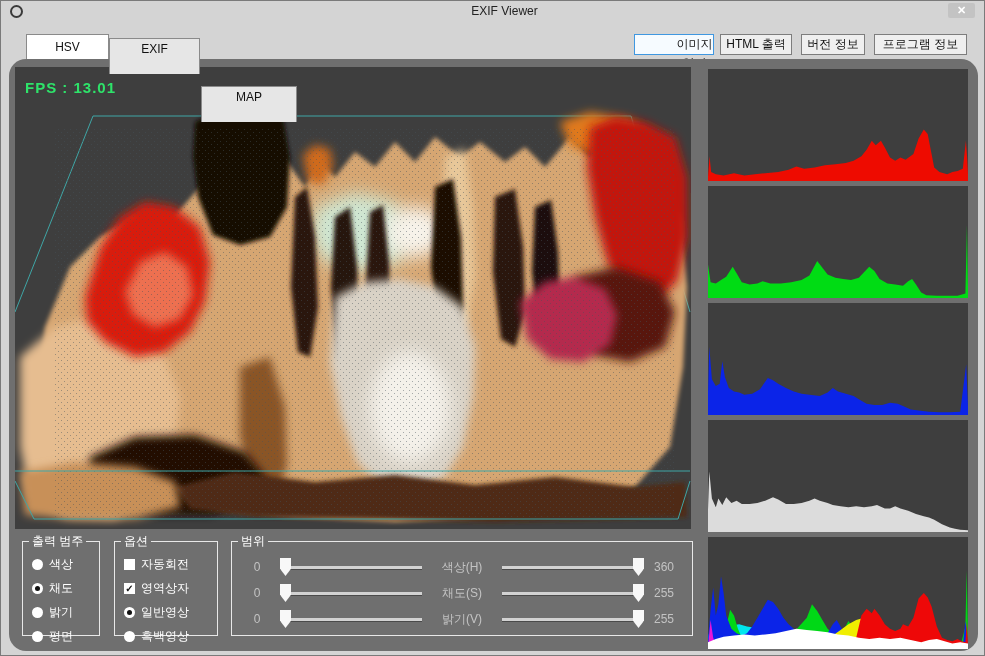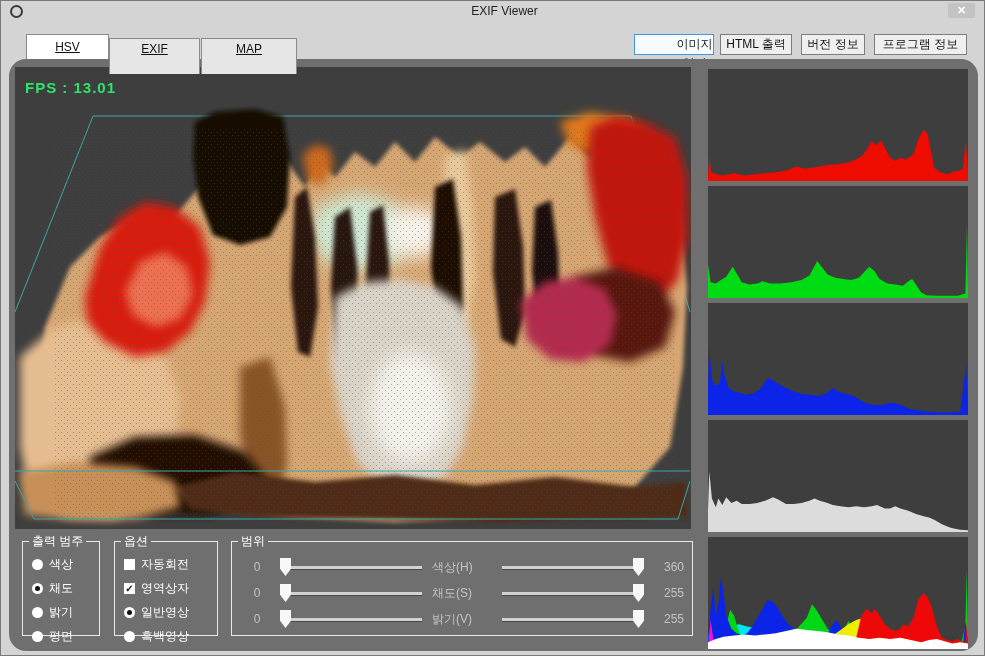--- a/index.html
+++ b/index.html
@@ -8,26 +8,26 @@
     background:#d4d4d4;font-family:"Liberation Sans", sans-serif;
     box-sizing:border-box;border:1px solid #7a7a7a;
   }
   
   .titlebar{position:absolute;left:0;top:0;width:100%;height:20px;background:#d4d4d4;}
   .app-icon{position:absolute;left:9px;top:4px;width:9px;height:9px;border:2px solid #3a3a3a;border-radius:50%;background:transparent;}
   .title-text{position:absolute;left:0;top:3px;width:100%;text-align:center;font-size:12px;color:#222;padding-left:12px;}
   .close-btn{position:absolute;right:9px;top:2px;width:27px;height:15px;background:#c3c3c3;border-radius:2px;
     color:#fff;font-size:11px;line-height:15px;text-align:center;font-weight:bold;}
   
-  .tab{position:absolute;box-sizing:border-box;text-align:center;font-size:12px;color:#111;border:1px solid #8a8a8a;border-bottom:none;text-decoration:underline;}
+  .tab{position:absolute;box-sizing:border-box;text-align:center;font-size:12px;color:#111;border:1px solid #8a8a8a;border-bottom:none;}
   .tab.active{background:#fff;top:33px;height:25px;line-height:25px;z-index:3;}
   .tab.inactive{background:#e6e6e6;top:37px;height:36px;line-height:21px;z-index:2;}
   #tab-hsv{left:25px;width:83px;}
   #tab-exif{left:108px;width:91px;}
-  #tab-map{left:200px;width:96px;}
+  #tab-map{left:200px;width:96px;margin-top:48px;}
   
   .tbtn{position:absolute;top:33px;height:21px;box-sizing:border-box;background:#efefef;border:1px solid #7d7d7d;
     font-size:12px;color:#111;text-align:center;line-height:19px;}
   .tbtn.focused{border:1px solid #3f97e0;background:#f6fbff;padding-left:41px;}
   #btn-open{left:633px;width:80px;}
   #btn-html{left:719px;width:72px;}
   #btn-version{left:800px;width:64px;}
   #btn-program{left:873px;width:93px;}
   
   .panel{position:absolute;left:8px;top:58px;width:969px;height:592px;background:#6f6f6f;z-index:1;border-radius:17px;}
@@ -47,22 +47,22 @@
   .gitem{display:flex;align-items:center;gap:6px;height:24px;padding-left:9px;color:#fff;font-size:12px;}
   #grp-output .gitem:first-of-type, #grp-options .gitem:first-of-type{margin-top:10px;}
   .ctrl{width:11px;height:11px;background:#fff;flex:0 0 auto;display:flex;align-items:center;justify-content:center;
     font-size:10px;font-weight:bold;color:#111;line-height:11px;}
   .ctrl.radio{border-radius:50%;position:relative;}
   .ctrl.radio.checked::after{content:"";width:5px;height:5px;border-radius:50%;background:#111;}
   
   .srow{display:flex;align-items:center;height:26px;margin:0 8px 0 12px;gap:8px;color:#c3c3c3;font-size:12px;}
   .srow:first-of-type{margin-top:12px;}
   .sval{width:26px;text-align:center;flex:0 0 auto;}
-  .sval.max{width:30px;text-align:right;}
-  .slabel{width:60px;flex:0 0 auto;color:#c3c3c3;}
+  .sval.max{width:30px;text-align:left;}
+  .slabel{width:60px;text-align:center;flex:0 0 auto;color:#c3c3c3;}
   .slider{position:relative;height:20px;flex:1 1 auto;}
   .slider .track{position:absolute;left:2px;right:2px;top:9px;height:3px;background:#d2d2d2;border-bottom:1px solid #4a4a4a;}
   .slider .thumb{position:absolute;top:1px;width:11px;height:18px;background:#f8f8f8;
     clip-path:polygon(0 0,100% 0,100% 60%,50% 100%,0 60%);}
   .thumb.at-min{left:2px;} .thumb.at-max{right:2px;}
 </style>
 </head>
 <body>
 
 <div class="titlebar">

